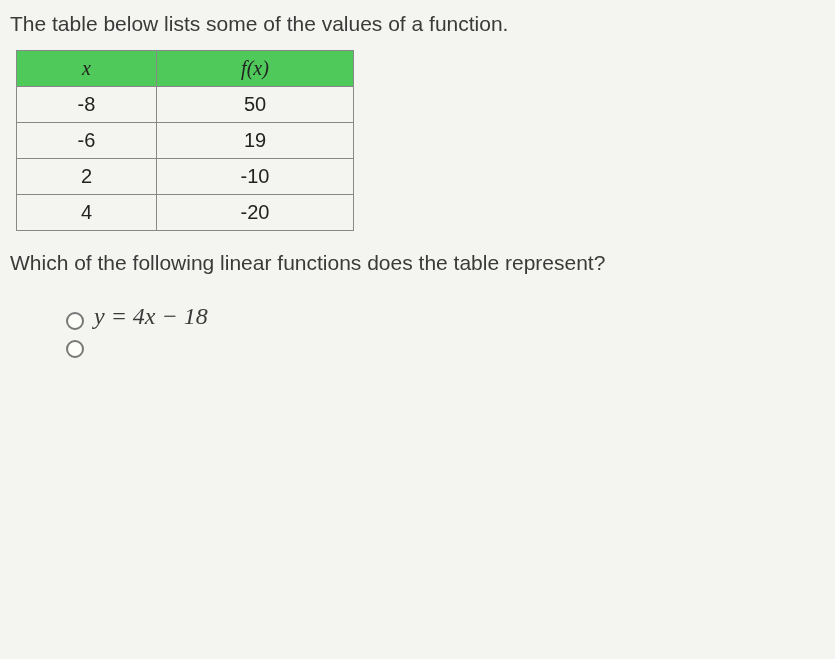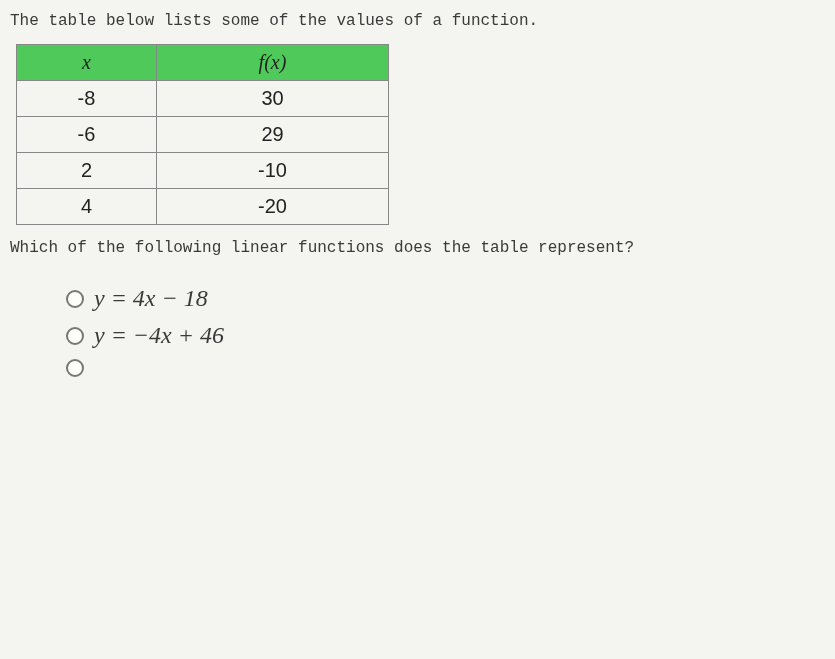--- a/index.html
+++ b/index.html
@@ -10,59 +10,59 @@
     body {
       font-family: Georgia, 'Times New Roman', serif;
       background: #f4f4f0;
       width: 835px;
       height: 659px;
       padding: 12px 10px;
       color: #333;
       position: relative;
     }
     .prompt, .question {
-      font-size: 16px;
+      font-size: 21px;
       color: #3a3a3a;
       margin-bottom: 14px;
-      font-family: Liberation Mono, monospace;
+      font-family: Liberation Sans, sans-serif;
     }
     .question {
-      margin-top: 14px;
+      margin-top: 20px;
     }
     .data-table {
       border-collapse: collapse;
       margin-left: 6px;
       margin-bottom: 10px;
     }
     .data-table th, .data-table td {
       border: 1px solid #888;
       text-align: center;
       font-size: 20px;
       padding: 6px 0;
     }
     .data-table th {
       background: #4fc95a;
       font-weight: normal;
       font-style: italic;
       font-family: 'Times New Roman', serif;
       color: #222;
     }
     .col-x { width: 140px; }
-    .col-fx { width: 232px; }
+    .col-fx { width: 197px; }
     .data-table td {
       font-family: Arial, sans-serif;
       color: #222;
     }
     .options {
       margin-top: 28px;
       margin-left: 56px;
     }
     .option-row {
       display: flex;
-      align-items: center;
+      align-items: flex-end;
       margin-bottom: 10px;
       cursor: pointer;
     }
     .radio {
       width: 18px;
       height: 18px;
       border: 2px solid #777;
       border-radius: 50%;
       margin-right: 10px;
       background: #fdfdfa;
@@ -84,25 +84,25 @@
 <table class="data-table">
   <thead>
     <tr>
       <th class="col-x">x</th>
       <th class="col-fx">f(x)</th>
     </tr>
   </thead>
   <tbody>
     <tr>
       <td>-8</td>
-      <td>30</td>
+      <td>50</td>
     </tr>
     <tr>
       <td>-6</td>
-      <td>29</td>
+      <td>19</td>
     </tr>
     <tr>
       <td>2</td>
       <td>-10</td>
     </tr>
     <tr>
       <td>4</td>
       <td>-20</td>
     </tr>
   </tbody>
@@ -110,18 +110,14 @@
 
 <div class="question">Which of the following linear functions does the table represent?</div>
 
 <div class="options">
   <div class="option-row">
     <span class="radio"></span>
     <span class="option-label">y = 4x − 18</span>
   </div>
   <div class="option-row">
     <span class="radio"></span>
-    <span class="option-label">y = −4x + 46</span>
-  </div>
-  <div class="option-row">
-    <span class="radio"></span>
   </div>
 </div>
 
 </body></html>

